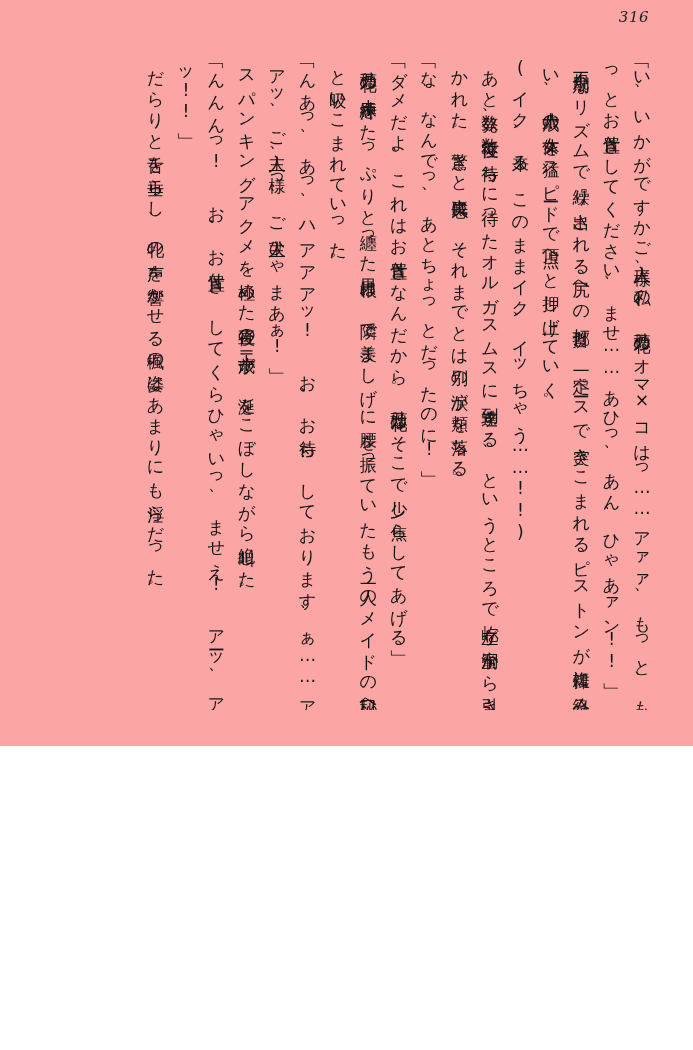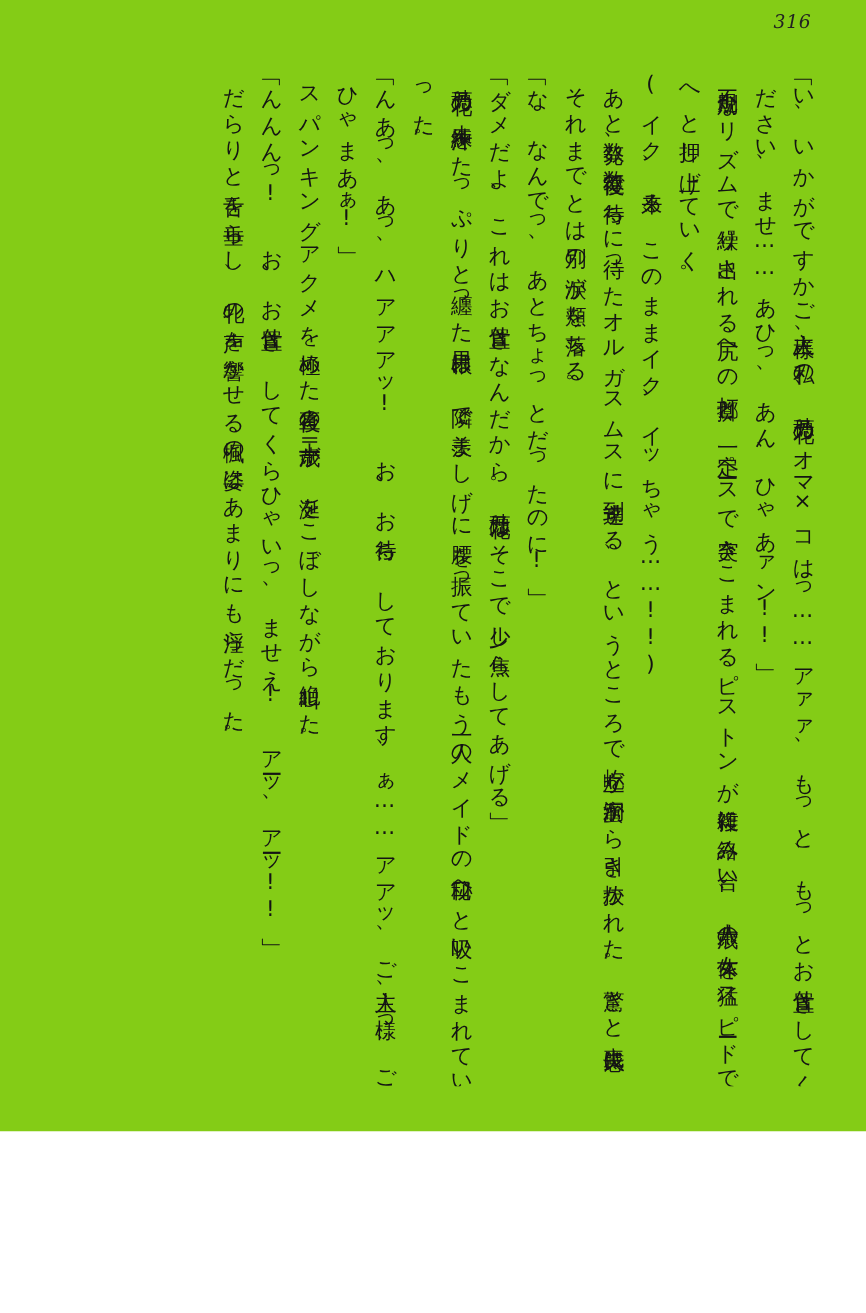--- a/index.html
+++ b/index.html
@@ -10,23 +10,23 @@
   body {
     width: 693px;
     height: 1050px;
     overflow: hidden;
     font-family: "DejaVu Serif", "Liberation Serif", serif;
     color: #1a1a1a;
   }
   .page {
     position: relative;
     width: 693px;
-    height: 905px;
+    height: 746px;
     box-sizing: border-box;
-    background: #84cc16;
+    background: #fca5a5;
   }
   .page-number {
     position: absolute;
     top: 8px;
     right: 44px;
     font-size: 15px;
     font-style: italic;
     font-family: "DejaVu Serif", "Liberation Serif", serif;
     color: #222;
     letter-spacing: 0.5px;

